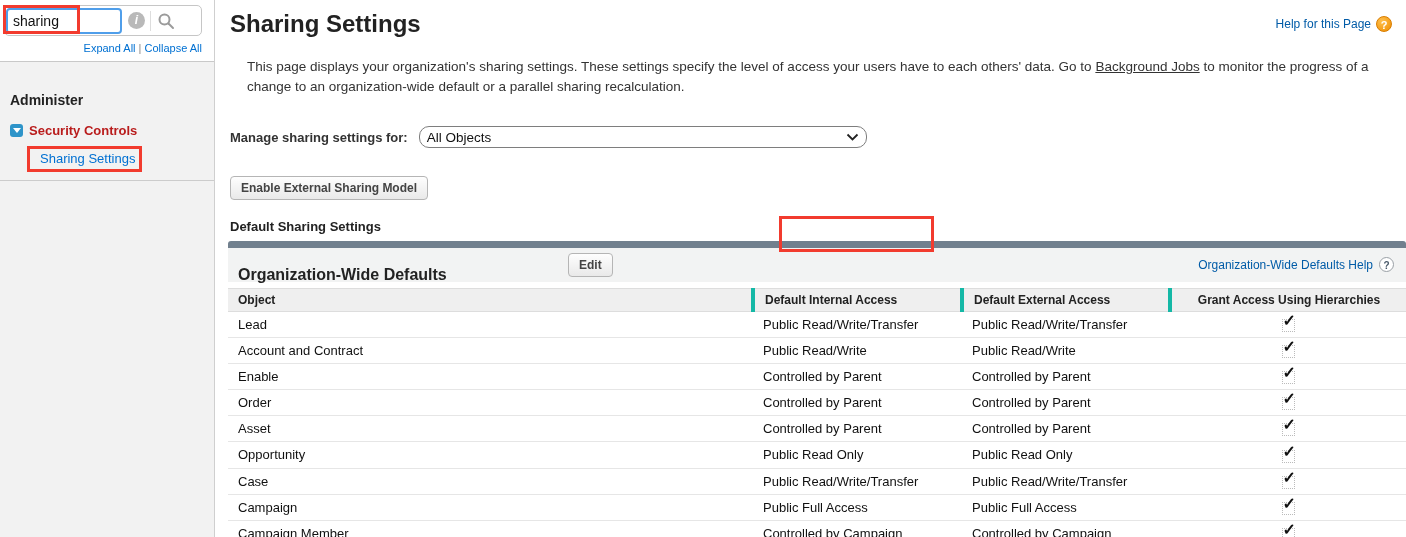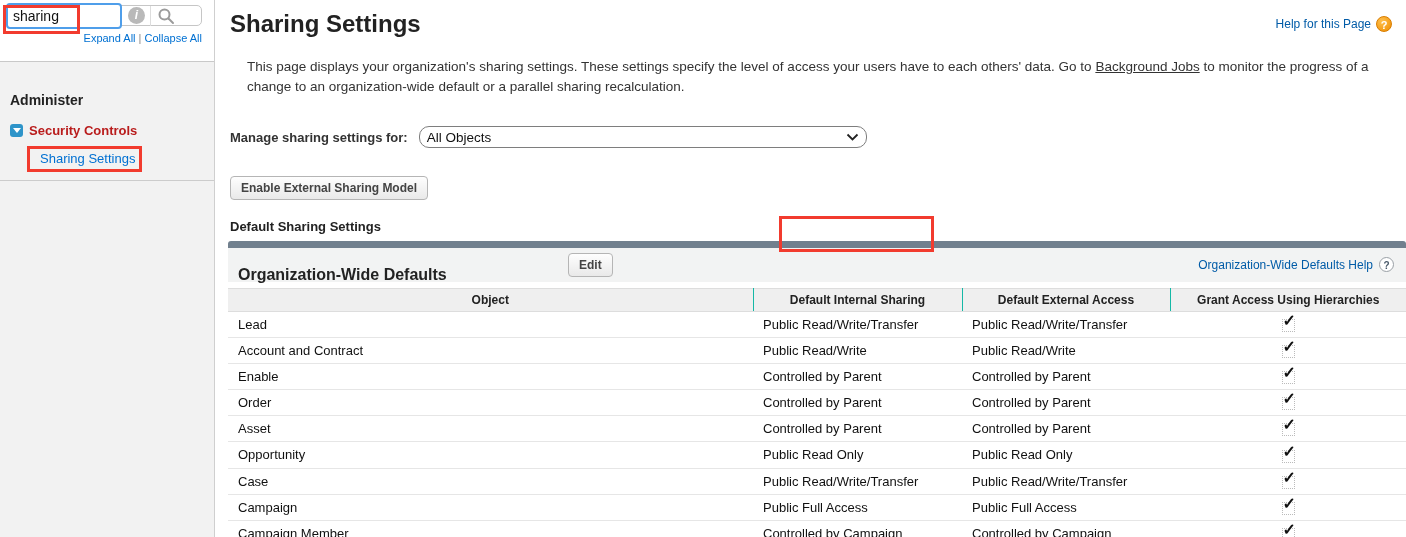--- a/index.html
+++ b/index.html
@@ -4,21 +4,21 @@
 <style>
   * { margin:0; padding:0; box-sizing:border-box; }
   html,body { width:1406px; height:537px; overflow:hidden; background:#fff;
               font-family:"Liberation Sans", sans-serif; color:#222; }
 
   
   .sidebar { position:absolute; left:0; top:0; width:215px; height:537px;
              background:#f2f2f2; border-right:1px solid #cfcfcf; }
   .search-area { height:62px; background:#fff; border-bottom:1px solid #c9c9c9;
                  padding:5px 12px 0 4px; }
-  .search-box { display:flex; align-items:center; height:21px; background:#fff;
+  .search-box { display:flex; align-items:center; height:31px; background:#fff;
                 border:1px solid #c6c6c6; border-radius:5px; padding:1px 4px 1px 1px; }
   .search-input { width:116px; height:26px; border:2px solid #4f9eea; border-radius:4px;
                   font-size:14px; padding:0 5px; outline:none; color:#111;
                   font-family:"Liberation Sans", sans-serif; }
   .info-icon { width:17px; height:17px; border-radius:50%; background:#b9b9b9; color:#fff;
                font-size:12px; font-weight:bold; font-style:italic; text-align:center;
                line-height:17px; margin:0 5px 0 6px; flex:none; }
   .search-divider { width:1px; height:20px; background:#ddd; margin-right:6px; flex:none; }
   .expand-collapse { margin-top:6px; text-align:right; font-size:11px; color:#8b8b8b; }
   .expand-collapse a { color:#0070d2; text-decoration:none; }
@@ -67,21 +67,21 @@
   .section-title { margin-left:10px; font-size:16px; font-weight:bold; color:#222; width:330px;margin-top:20px; }
   .section-help { position:absolute; right:12px; top:9px; display:flex; align-items:center;
                   gap:6px; font-size:12px; }
   .section-help a { color:#015ba7; text-decoration:none; }
   .gray-help-icon { width:15px; height:15px; border-radius:50%; background:#fff;
                   border:1px solid #9aa0a6; color:#4a5a6a; font-size:10px; font-weight:bold;
                   text-align:center; line-height:15px; }
 
   table.owd { border-collapse:collapse; width:100%; table-layout:fixed; margin-top:6px; }
   table.owd th { background:#efefef; border-top:1px solid #ddd; border-bottom:1px solid #ddd;
-                 border-right:1px solid #14b8a6; font-size:12px; font-weight:bold; text-align:center;
+                 border-right:4px solid #14b8a6; font-size:12px; font-weight:bold; text-align:left;
                  padding:4px 10px; color:#222; }
   table.owd th:last-child { border-right:none; text-align:center; }
   table.owd td { font-size:13px; padding:5px 10px; border-bottom:1px solid #e6e6e6;
                  color:#111; height:25px; }
   table.owd td:last-child { text-align:center; }
   .col-object { width:525px; } .col-int { width:209px; } .col-ext { width:208px; }
   .checkbox { display:inline-block; width:13px; height:13px; border:1px dotted #bbb;
               position:relative; vertical-align:middle; }
   .checkbox .check { position:absolute; left:0px; top:-7px; font-size:16px;
               font-weight:bold; color:#111; line-height:1; }
@@ -171,21 +171,21 @@
     <table class="owd">
       <colgroup>
         <col class="col-object">
           <col class="col-int">
           <col class="col-ext">
           <col>
       </colgroup>
       <thead>
         <tr>
           <th>Object</th>
-          <th>Default Internal Sharing</th>
+          <th>Default Internal Access</th>
           <th>Default External Access</th>
           <th>Grant Access Using Hierarchies</th>
         </tr>
       </thead>
       <tbody id="owd-body">
           <tr>
     <td>Lead</td>
     <td>Public Read/Write/Transfer</td>
     <td>Public Read/Write/Transfer</td>
     <td><span class="checkbox"><span class="check">✓</span></span></td>

